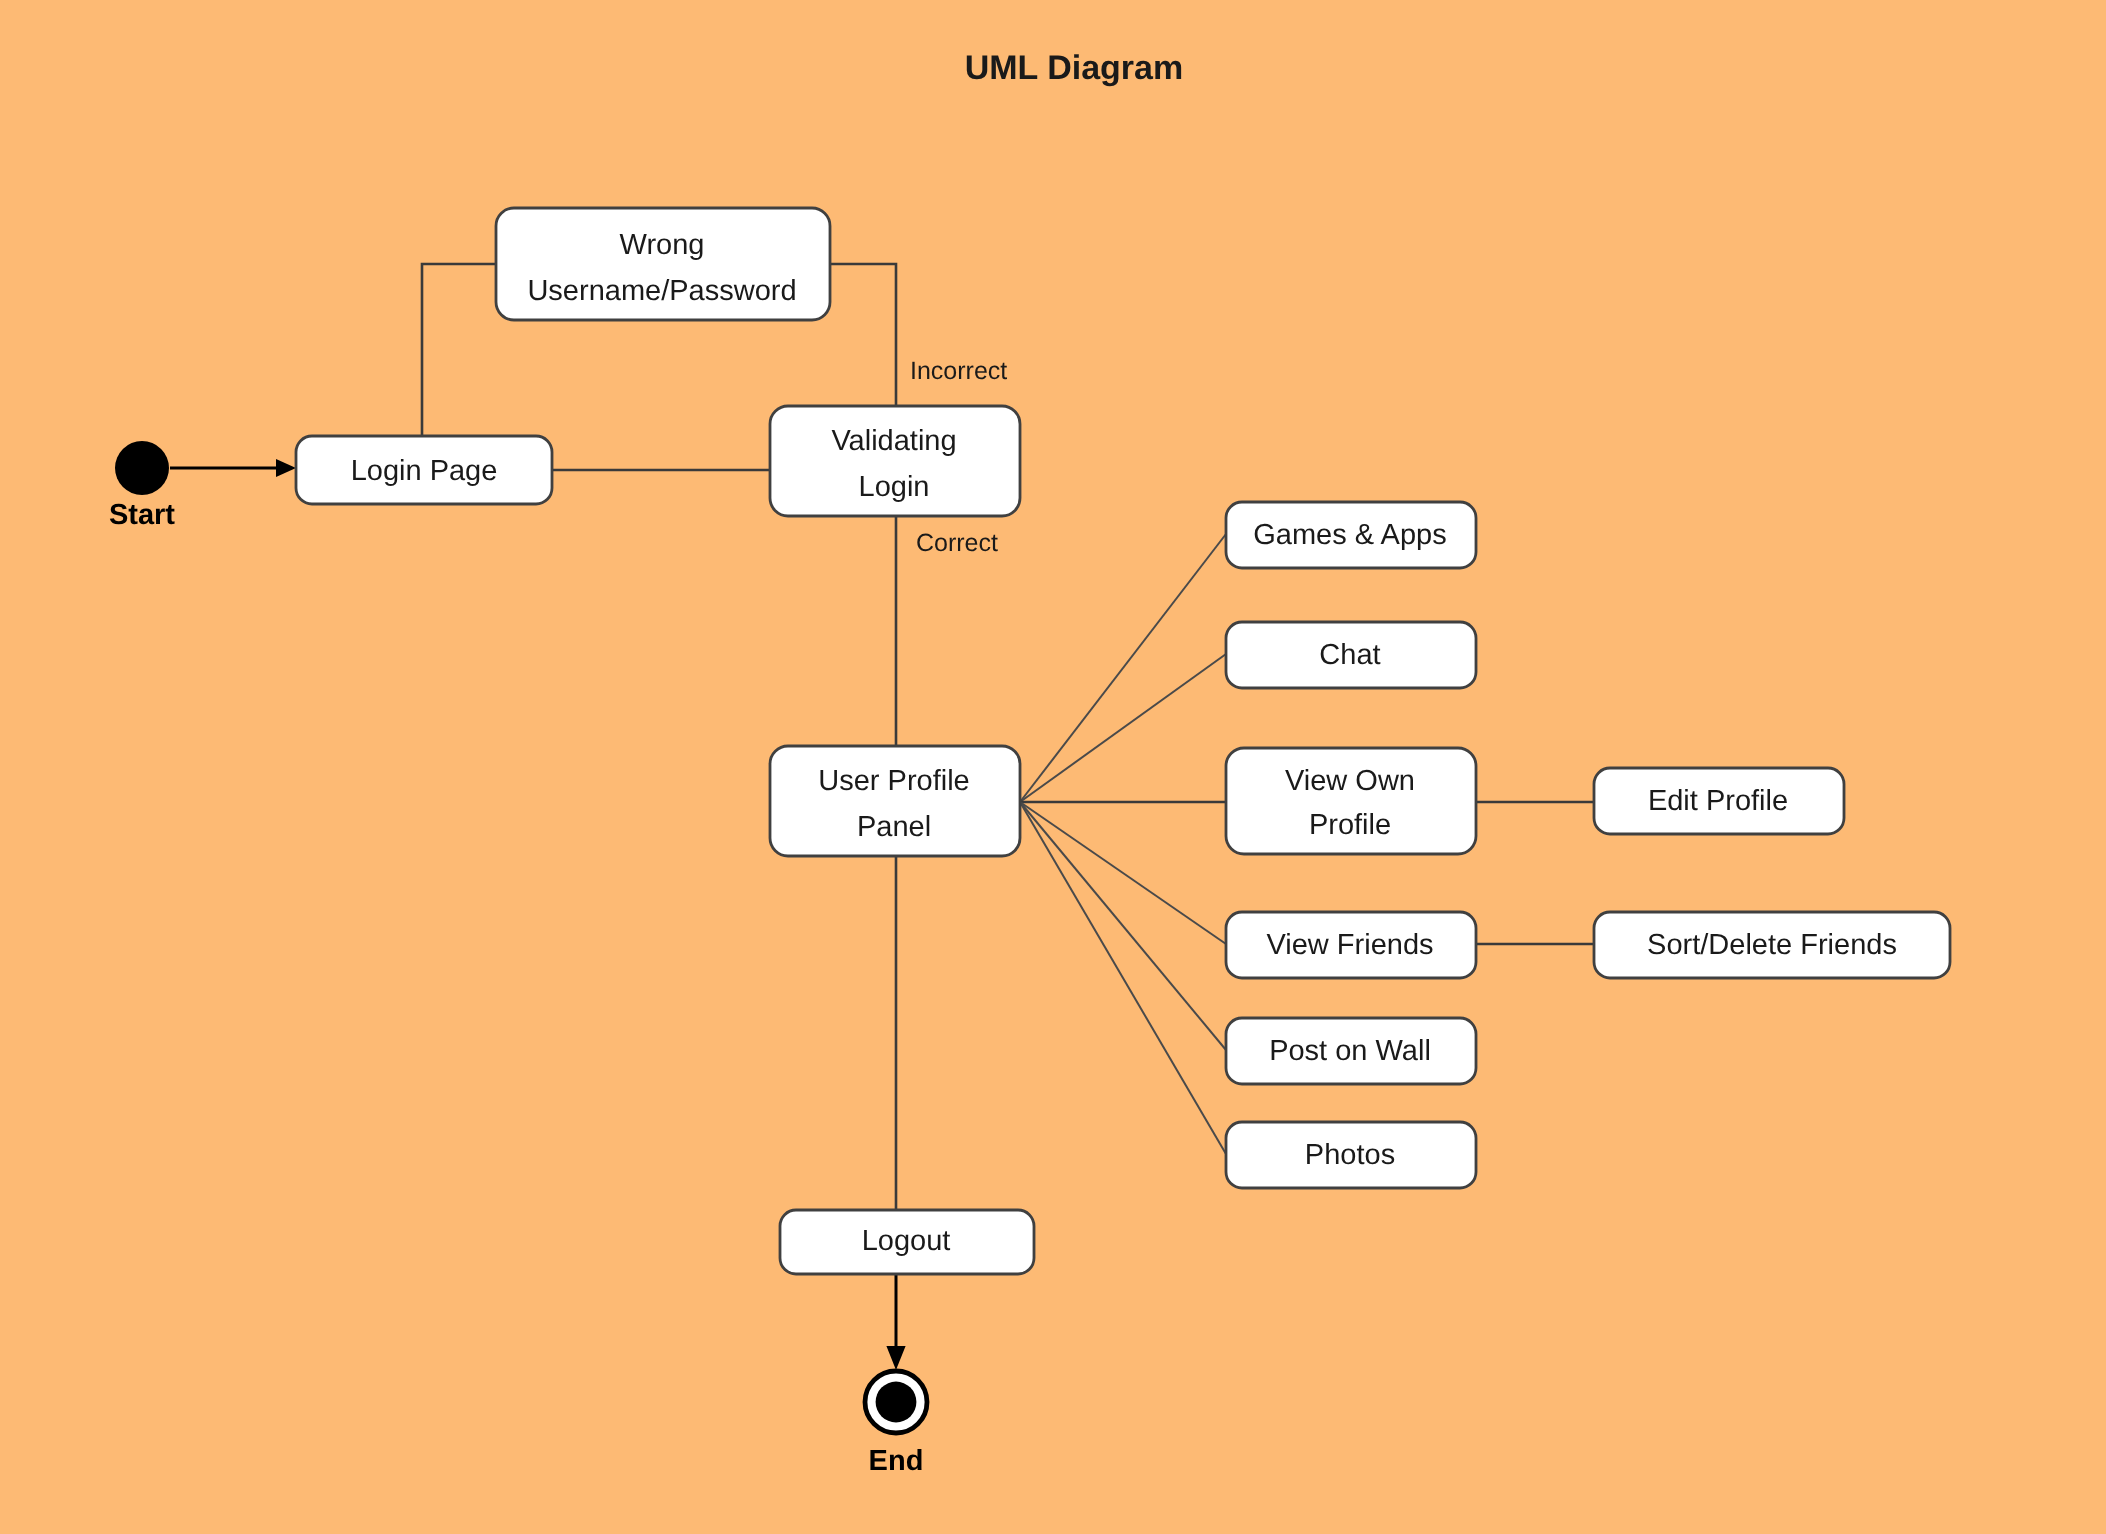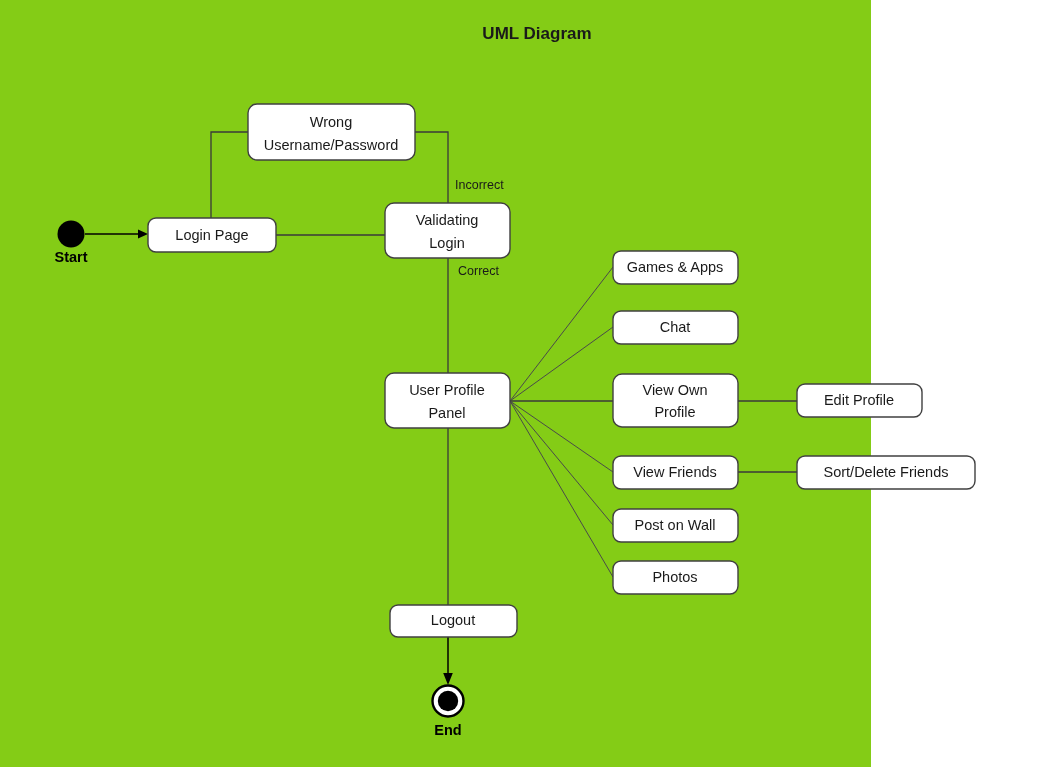--- a/index.html
+++ b/index.html
@@ -8,23 +8,23 @@
     background: #ffffff;
   }
   body {
     width: 1053px;
     height: 767px;
     font-family: "Liberation Sans", sans-serif;
     overflow: hidden;
   }
   #diagram-root {
     position: relative;
-    width: 871px;
+    width: 1053px;
     height: 767px;
-    background: #84cc16;
+    background: #fdba74;
   }
   svg#uml-canvas {
     display: block;
     width: 1053px;
     height: 767px;
   }
   .node-box {
     fill: #ffffff;
     stroke: #404040;
     stroke-width: 1.4;

